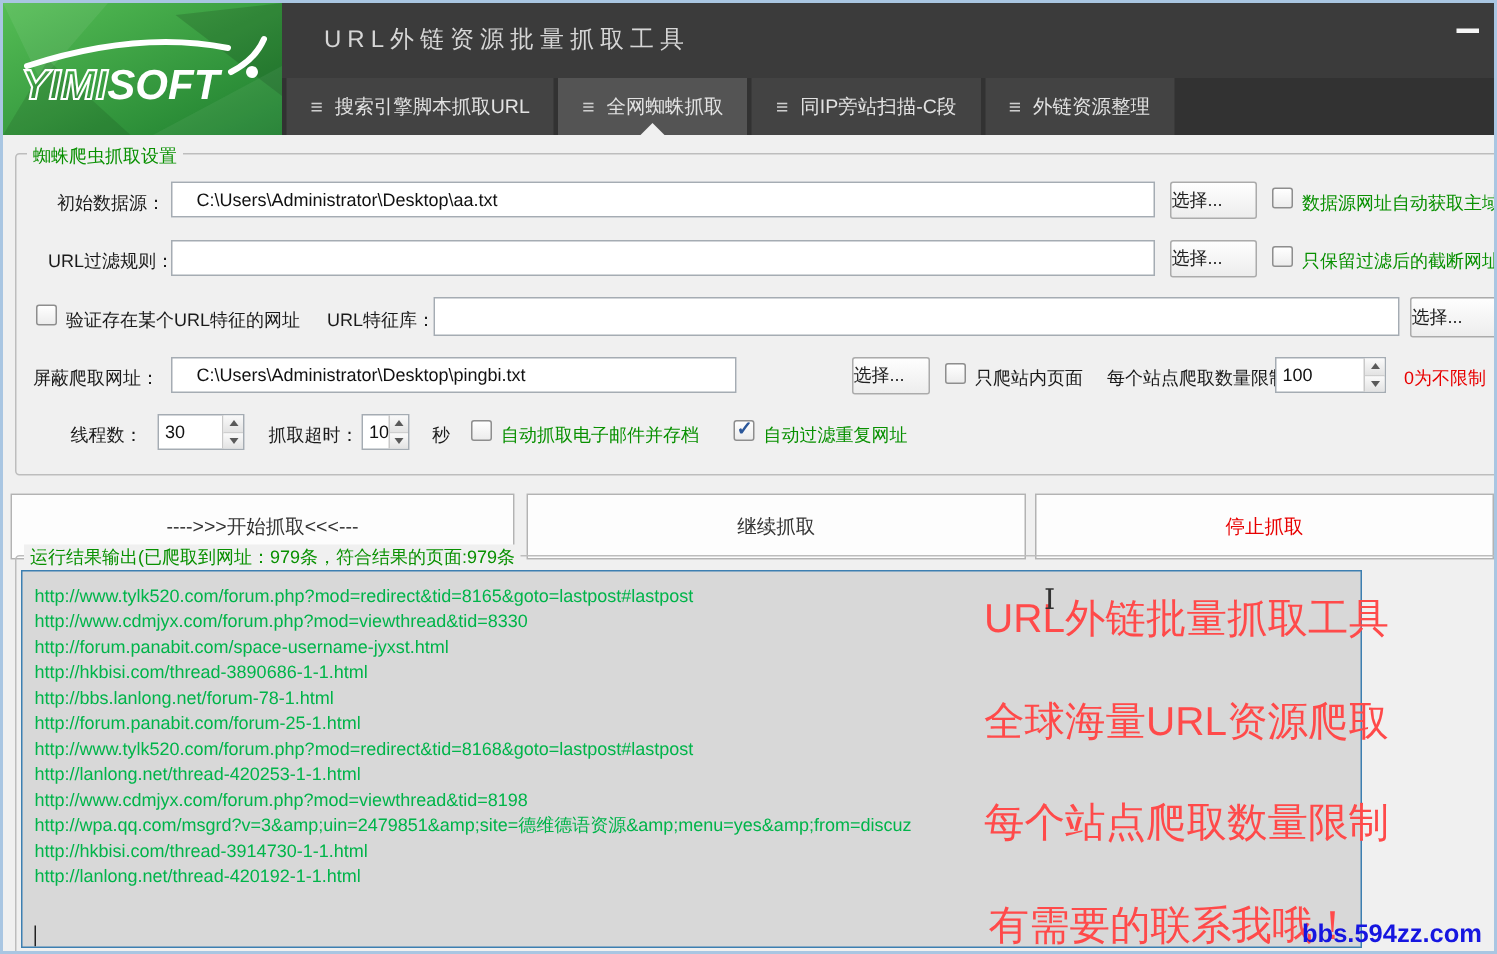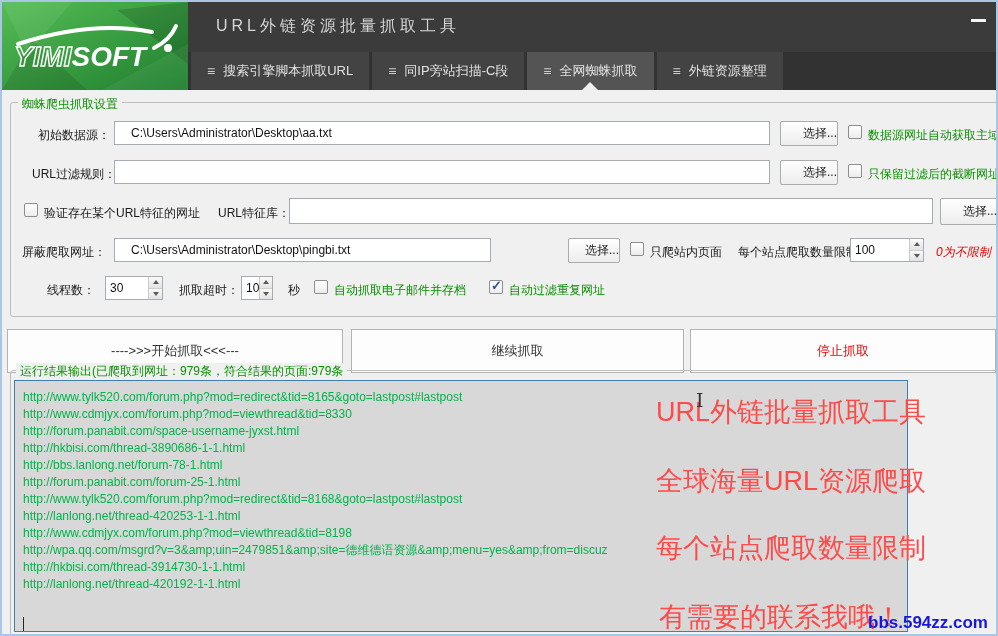--- a/index.html
+++ b/index.html
@@ -30,29 +30,29 @@
   .tab .menu-ic { margin-right:8px; font-size:14px; color:#cfcfcf; }
   .tab .menu-ic::before { content:"≡"; }
   
   .groupbox { position:absolute; border:1px solid #bdbdbd; border-radius:3px; background:transparent; }
   .legend {
     position:absolute; background:#f0f0f0; padding:0 4px; color:#089000; font-size:12px; white-space:nowrap;
   }
   
   .lbl { position:absolute; font-size:12px; color:#1a1a1a; white-space:nowrap; }
   .lbl.green { color:#089000; }
-  .lbl.red { color:#e80000;font-style:italic; }
+  .lbl.red { color:#e80000; }
   .tbox {
     position:absolute; height:24px; border:1px solid #a5acb3; background:#ffffff;
     font-size:12px; padding:0 16px; color:#111; font-family:"Liberation Sans", sans-serif;
   }
   .btn {
     position:absolute; height:25px; border:1px solid #ababab; border-radius:2px;
     background:linear-gradient(#fefefe,#ededed); font-size:12px; color:#222;
-    text-align:right; cursor:pointer; font-family:"Liberation Sans", sans-serif;
+    text-align:left; cursor:pointer; font-family:"Liberation Sans", sans-serif;
   }
   .bigbtn {
     position:absolute; height:44px; border:1px solid #b3b3b3; background:#fdfdfd;
     font-size:13px; color:#333; text-align:center; cursor:pointer; font-family:"Liberation Sans", sans-serif;
   }
   .bigbtn.red { color:#e80000; }
   .chk {
     position:absolute; width:14px; height:14px; border:1px solid #8e8e8e; border-radius:2px;
     background:linear-gradient(#ffffff,#ececec); cursor:pointer;
   }
@@ -112,27 +112,27 @@
     <div class="min-btn">
       <div class="bar"></div>
     </div>
   </div>
 
   <div class="tabbar">
     <div class="tab">
       <span class="menu-ic"></span>
       <span>搜索引擎脚本抓取URL</span>
     </div>
+    <div class="tab active">
+      <span class="menu-ic"></span>
+      <span>全网蜘蛛抓取</span>
+    </div>
     <div class="tab">
       <span class="menu-ic"></span>
       <span>同IP旁站扫描-C段</span>
-    </div>
-    <div class="tab active">
-      <span class="menu-ic"></span>
-      <span>全网蜘蛛抓取</span>
     </div>
     <div class="tab">
       <span class="menu-ic"></span>
       <span>外链资源整理</span>
     </div>
   </div>
 
   <div class="groupbox" style="left:8px; top:100px; width:1002px; height:215px;"></div>
   <div class="legend" style="left:16px; top:94px;">蜘蛛爬虫抓取设置</div>
 

